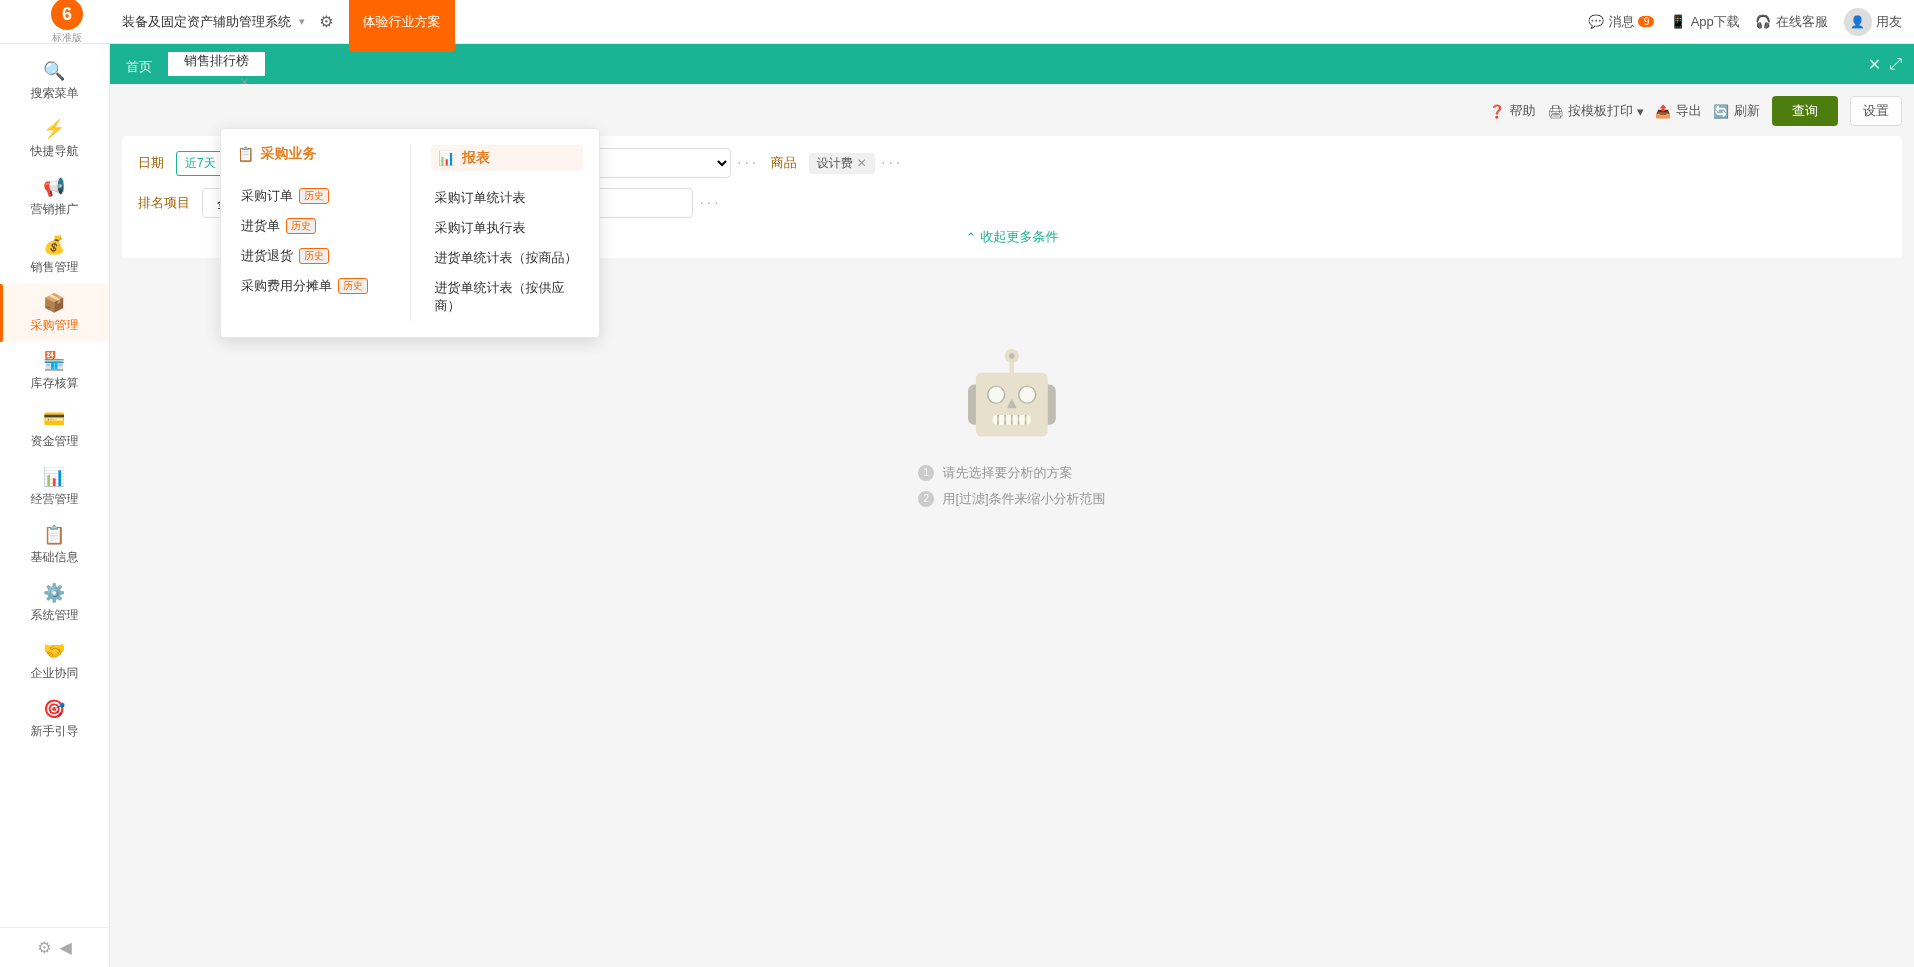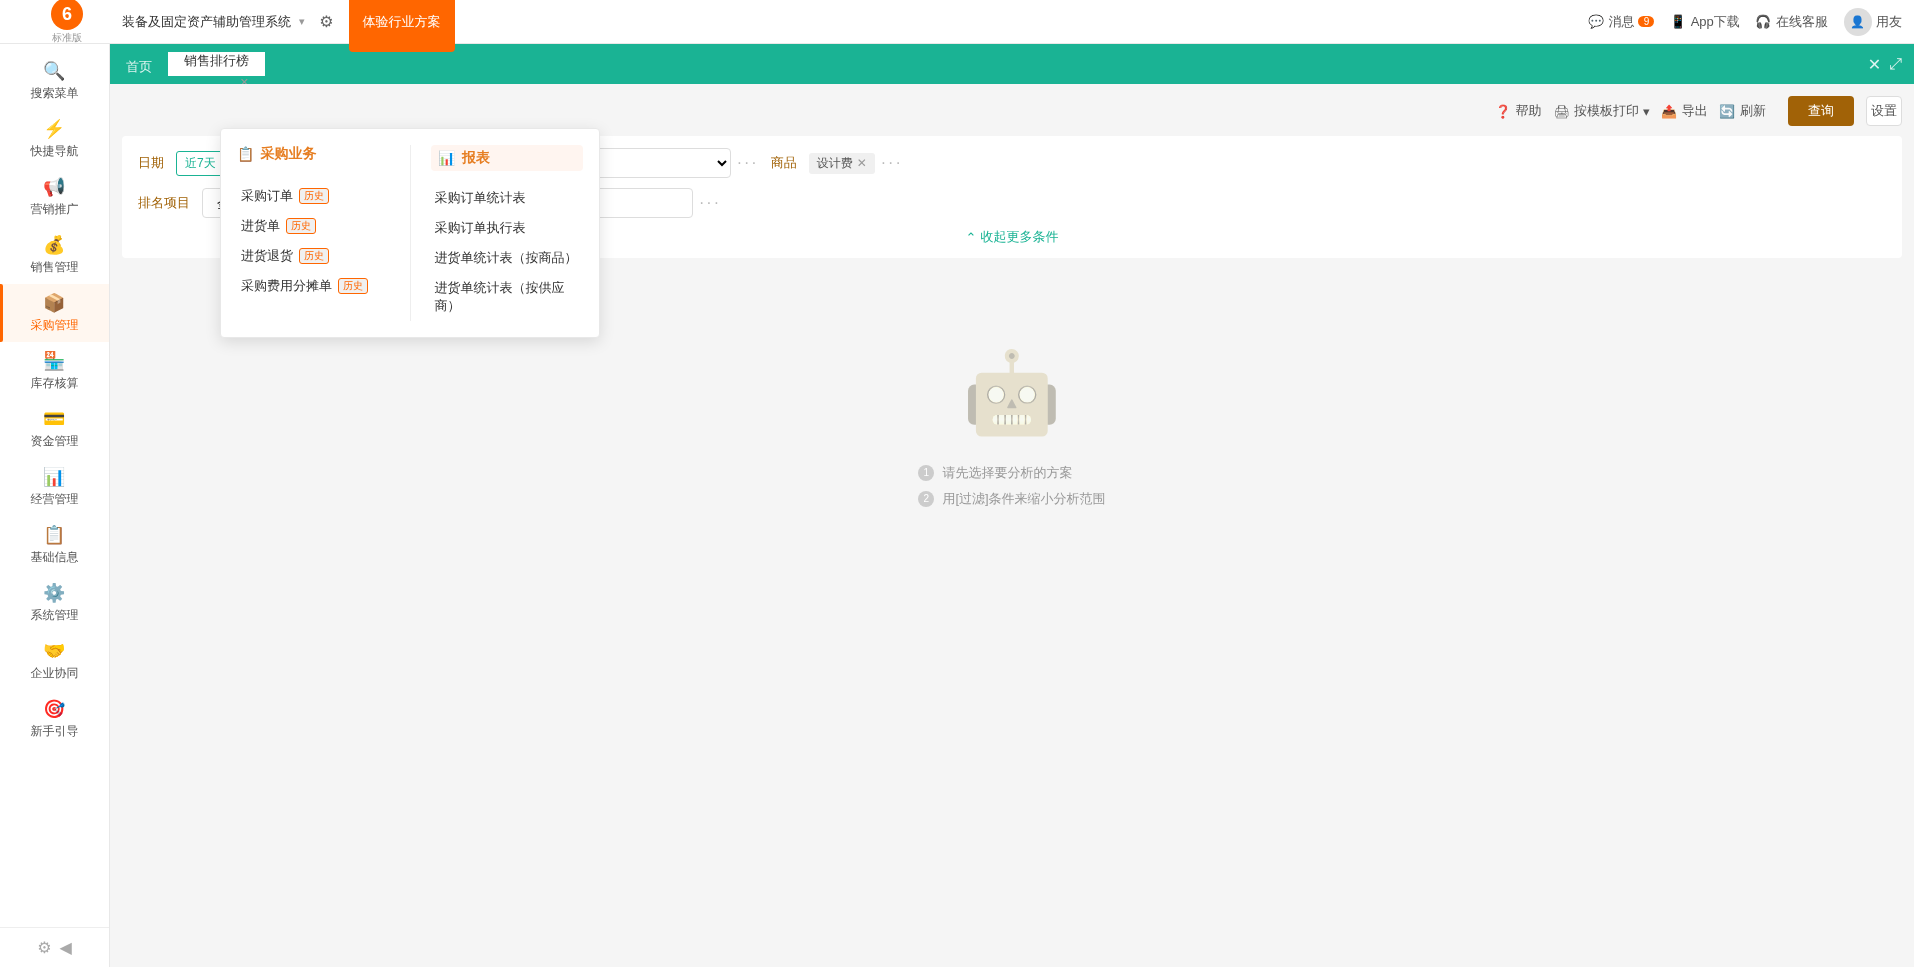--- a/index.html
+++ b/index.html
@@ -275,35 +275,34 @@
       gap: 12px;
       margin-bottom: 10px;
       justify-content: flex-end;
     }
     .toolbar-btn {
       display: flex; align-items: center; gap: 4px;
       color: #555; font-size: 13px; cursor: pointer;
       background: none; border: none; padding: 0;
     }
     .query-btn {
-      background: #a16207;
+      background: #4d7c0f;
       color: #fff;
       border: none;
       border-radius: 4px;
       padding: 6px 20px;
       font-size: 13px;
       cursor: pointer;
-      margin-left: 10px;
     }
     .settings-small-btn {
       background: #fff;
       color: #555;
       border: 1px solid #ddd;
       border-radius: 4px;
-      padding: 5px 4px;
+      padding: 5px 12px;
       font-size: 13px;
       cursor: pointer;
     }
 
     .collapse-btn {
       display: flex; align-items: center; gap: 4px;
       color: #1ab394; font-size: 13px; cursor: pointer;
       text-align: center; margin: 0 auto;
       width: fit-content;
     }

